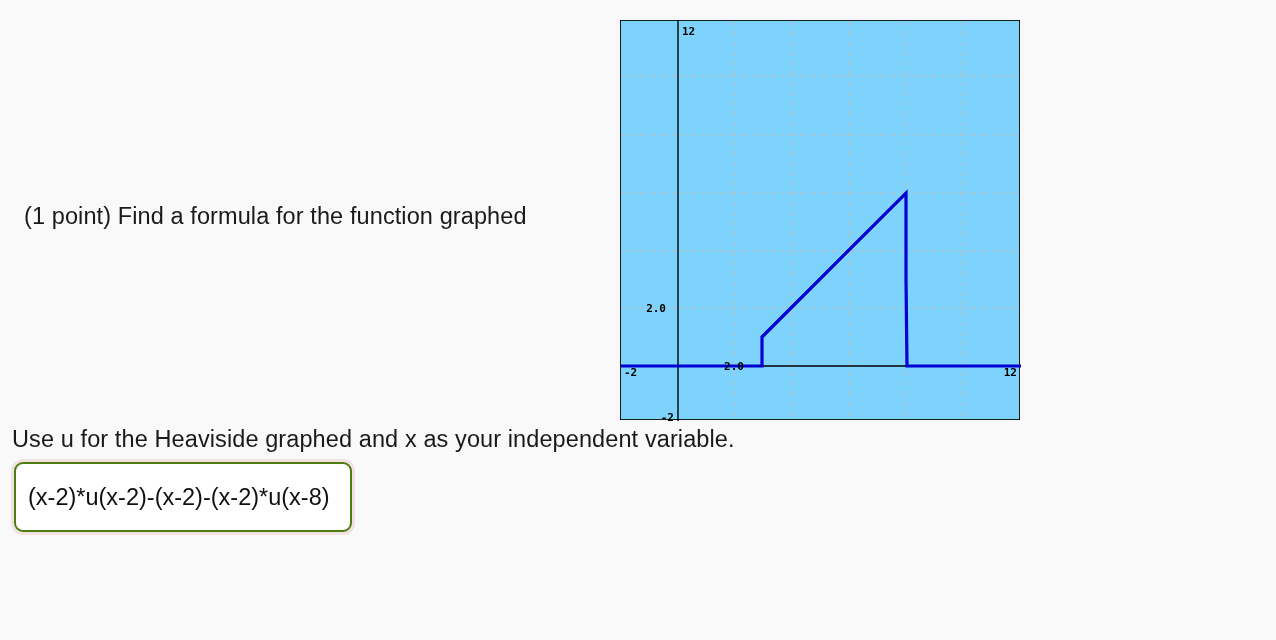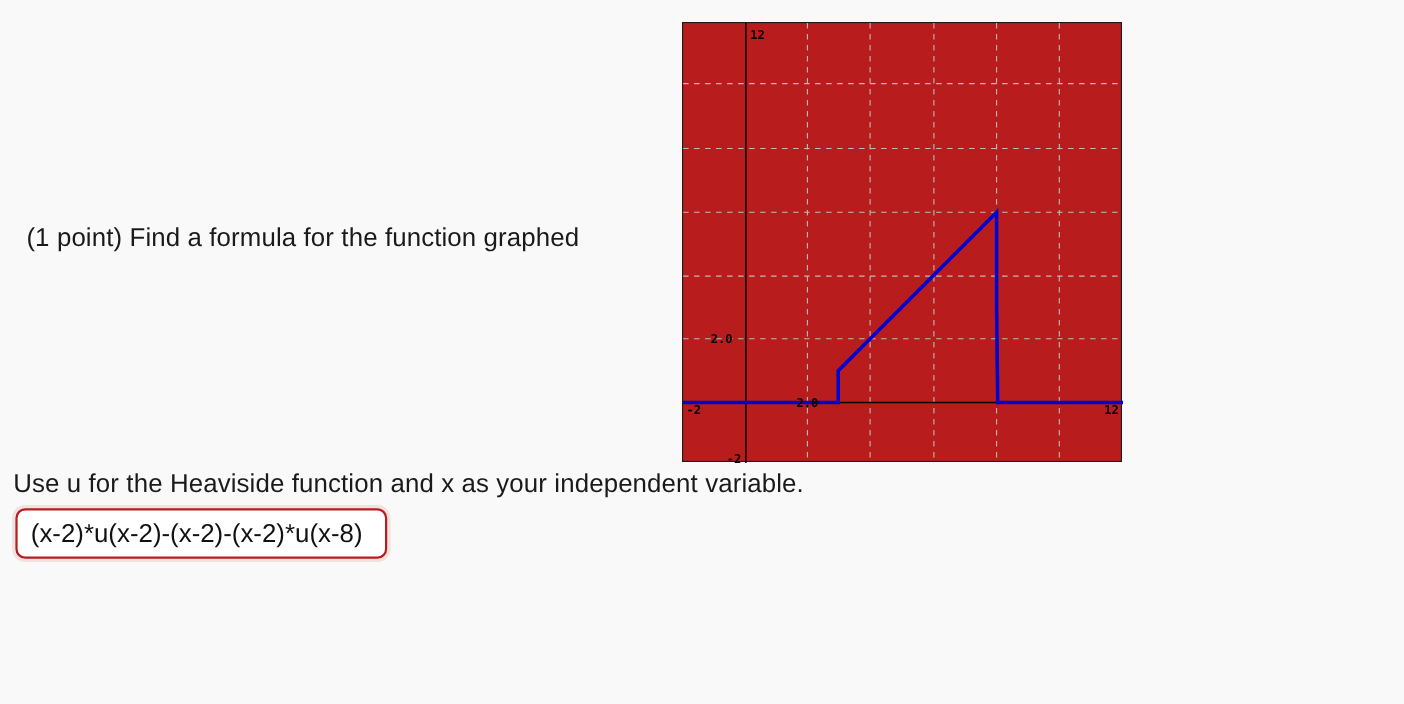--- a/index.html
+++ b/index.html
@@ -35,41 +35,41 @@
     white-space: nowrap;
     letter-spacing: 0.1px;
   }
 
   
   #answer-input {
     position: absolute;
     left: 14px;
     top: 462px;
     width: 338px;
-    height: 46px;
+    height: 70px;
     box-sizing: border-box;
-    border: 2px solid #b91c1c;
+    border: 2px solid #4d7c0f;
     border-radius: 9px;
     background: #ffffff;
     font-family: "Liberation Sans", sans-serif;
     font-size: 23.5px;
     color: #111111;
     padding: 0 12px;
     outline: none;
     box-shadow: 0 0 0 3px rgba(226,166,166,0.28);
   }
 
   
   #graph-panel {
     position: absolute;
     left: 620px;
     top: 20px;
     width: 400px;
     height: 400px;
-    background: #b91c1c;
+    background: #7dd3fc;
     border: 1.6px solid #1c1c1c;
     box-sizing: border-box;
   }
   #graph-svg {
     display: block;
     width: 400px;
     height: 400px;
   }
   .axis-label {
     font-family: "DejaVu Sans Mono", monospace;
@@ -109,15 +109,15 @@
 
     <text class="axis-label" x="61" y="14">12</text>
     <text class="axis-label" x="45" y="291" text-anchor="end">2.0</text>
     <text class="axis-label" x="53" y="400" text-anchor="end">-2</text>
     <text class="axis-label" x="3" y="355">-2</text>
     <text class="axis-label" x="113" y="349" text-anchor="middle">2.0</text>
     <text class="axis-label" x="396" y="355" text-anchor="end">12</text>
   </svg>
 </div>
 
-<div id="heaviside-line">Use u for the Heaviside function and x as your independent variable.</div>
+<div id="heaviside-line">Use u for the Heaviside graphed and x as your independent variable.</div>
 
 <input id="answer-input" type="text" value="(x-2)*u(x-2)-(x-2)-(x-2)*u(x-8)" style="">
 
 </body></html>

